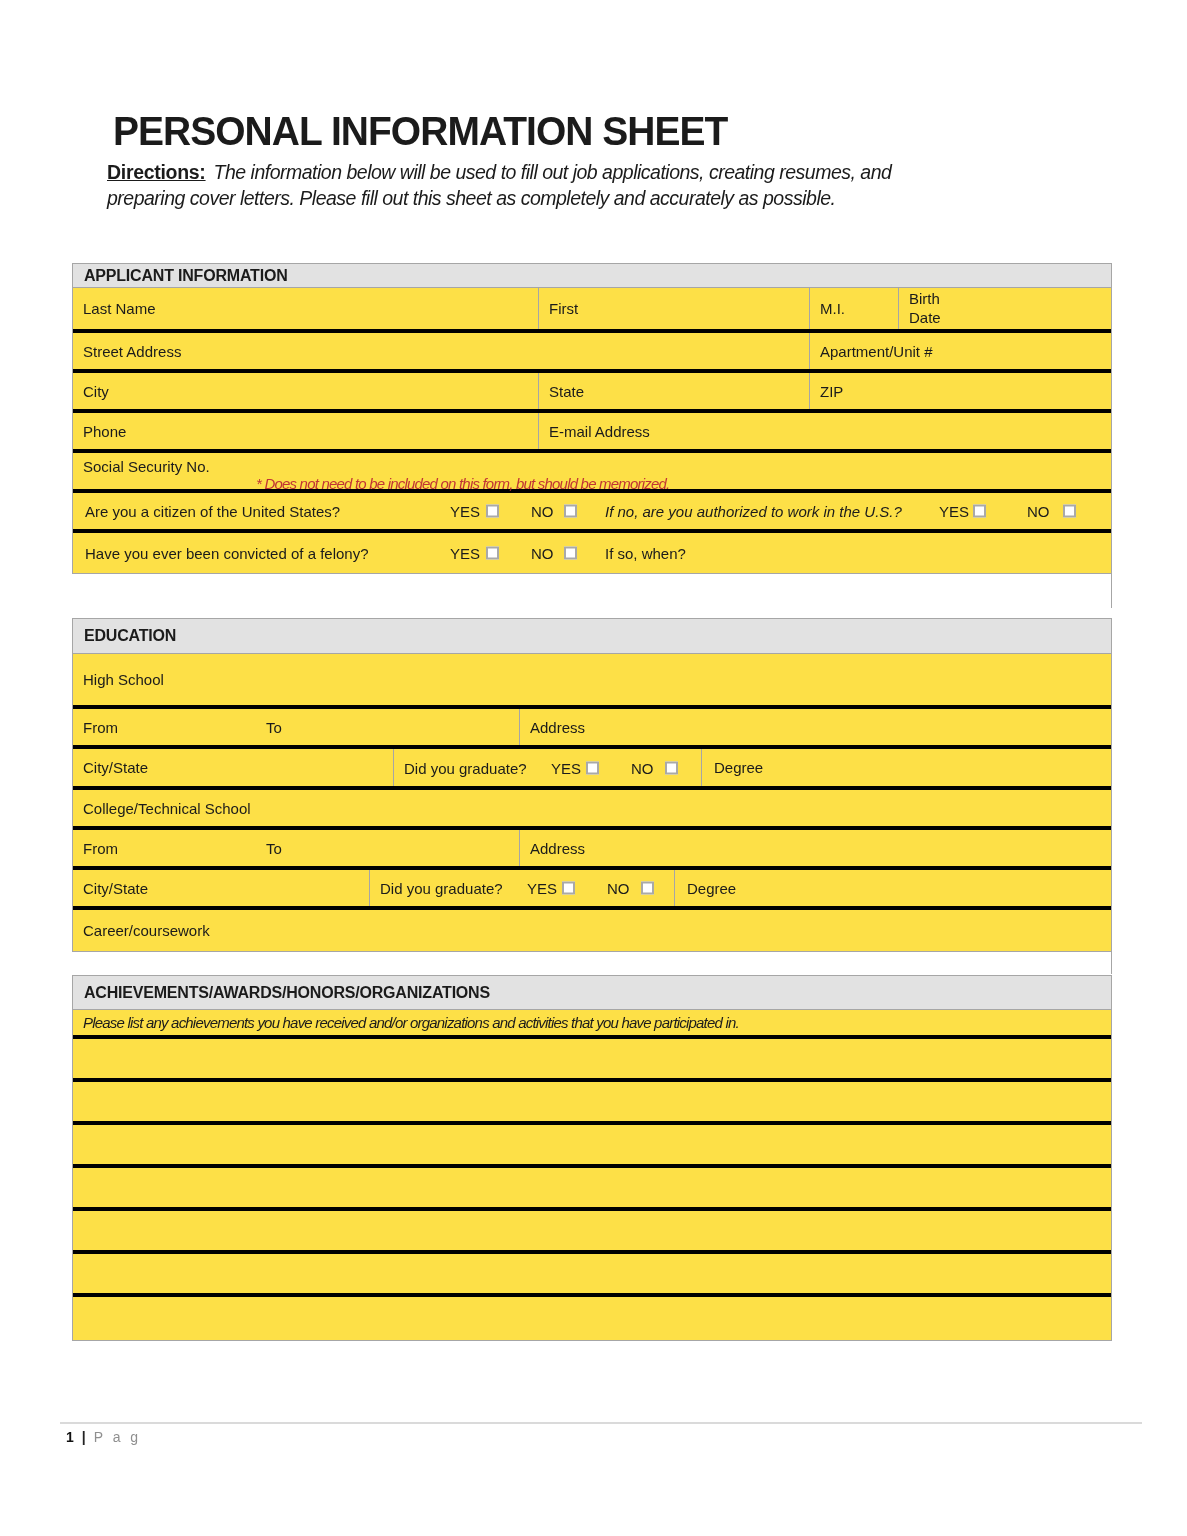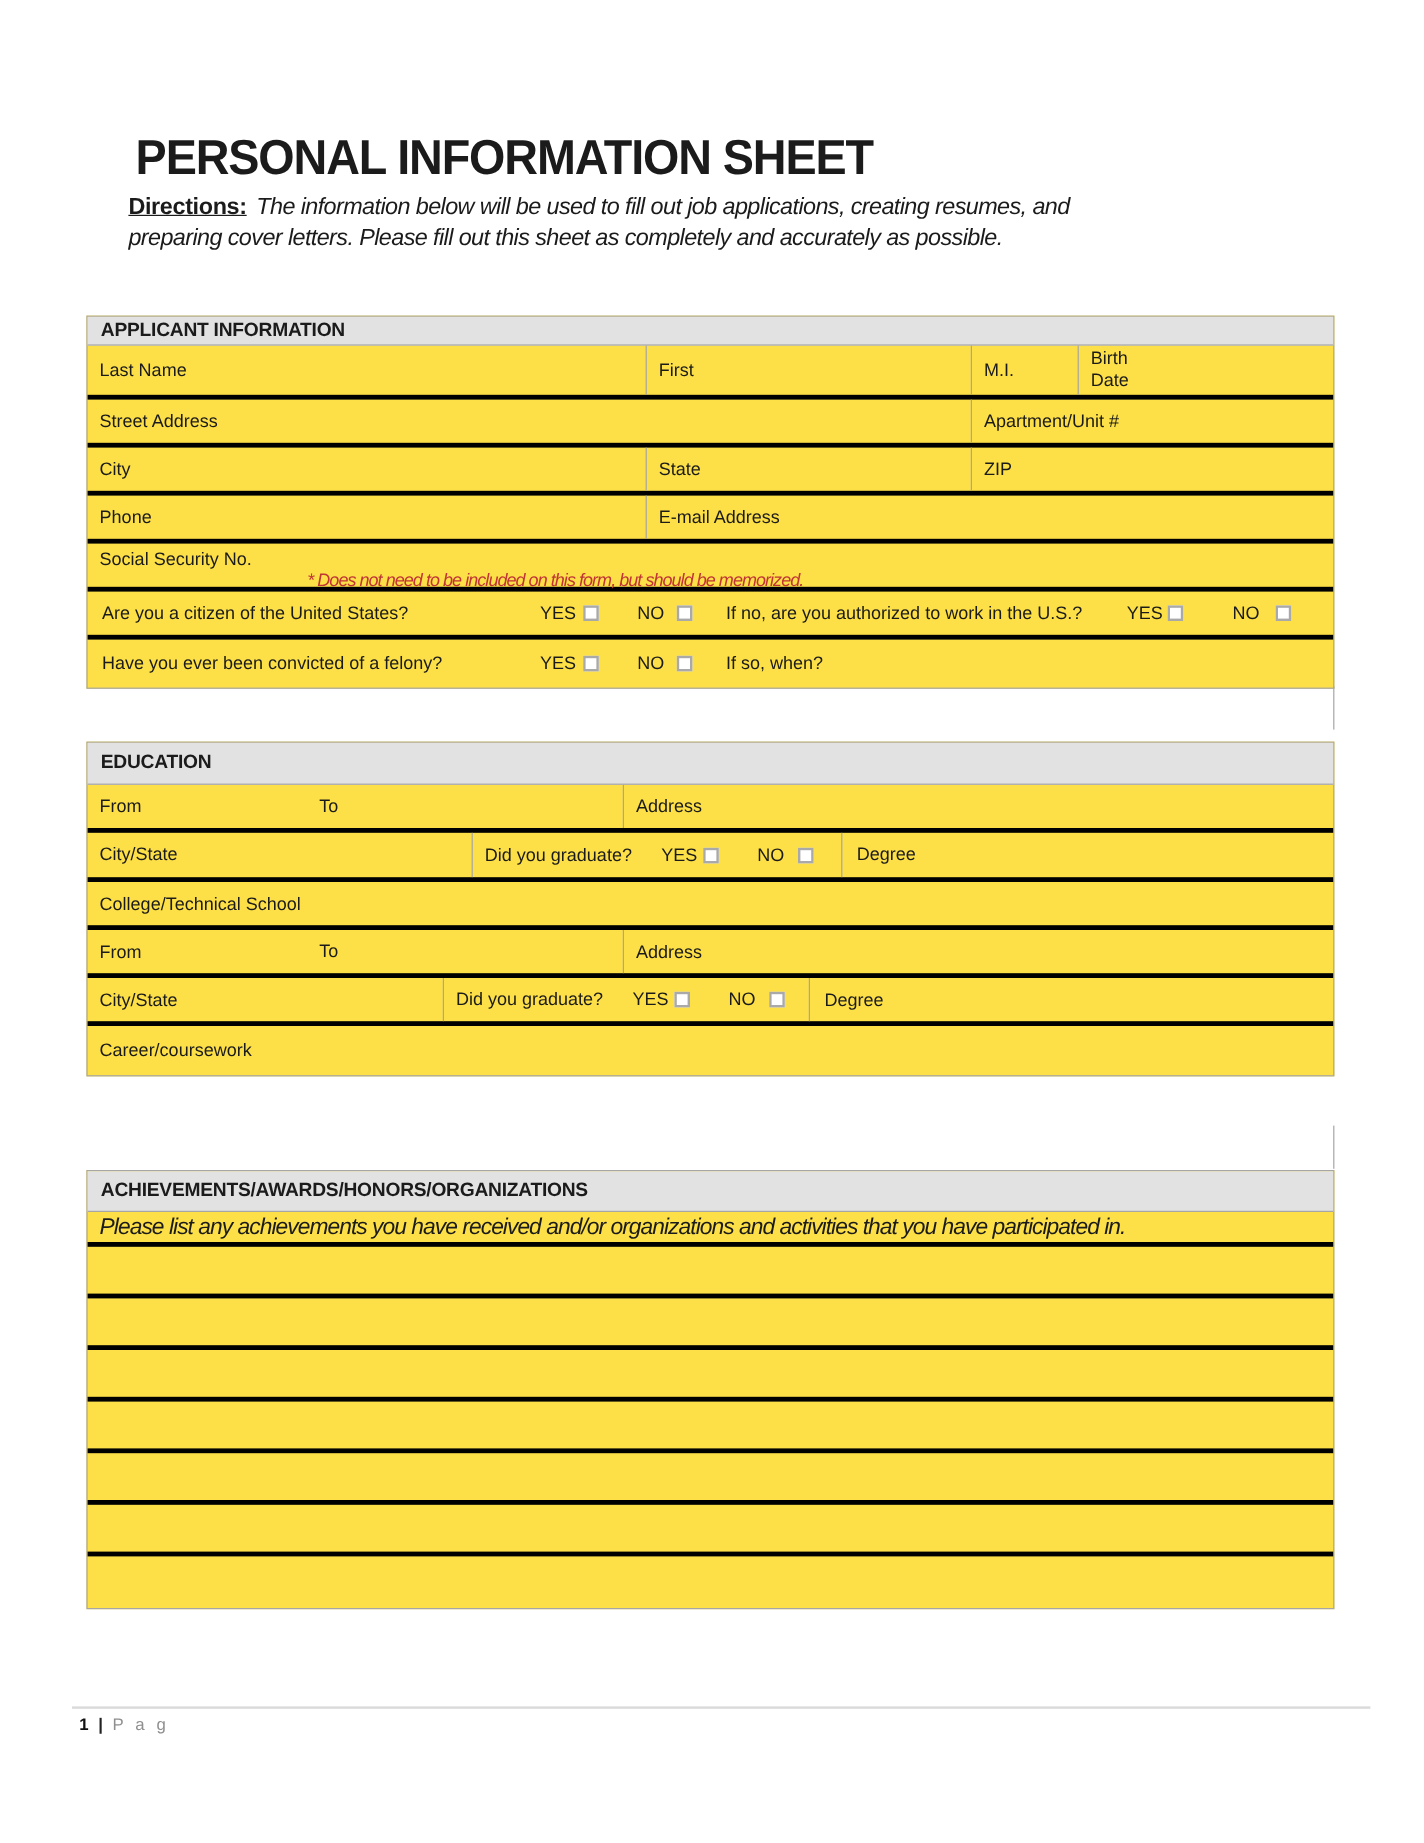--- a/index.html
+++ b/index.html
@@ -40,21 +40,21 @@
     display:inline-block; width:13px; height:13px;
     border:2px solid #a9a9a9; background:#fff; vertical-align:middle;
   }
   .abs { position:absolute; top:50%; transform:translateY(-50%); font-size:15px; white-space:nowrap; }
   .ssn-cell { display:block; padding:5px 10px 0 10px; font-size:15px; }
   .ssn-note {
     margin-left:173px; margin-top:0px;
     color:#c13535; font-style:italic; font-size:15px; letter-spacing:-0.8px;
   }
   .ach-note-row { display:flex; align-items:center; padding-left:10px;
-    font-size:19px; font-style:italic; letter-spacing:-0.8px; }
+    font-size:15px; font-style:italic; letter-spacing:-0.8px; }
   .edge-stub { position:absolute; width:1px; background:#a6a6a6; }
   .footer-line { position:absolute; left:60px; top:1422px; width:1082px; height:2px; background:#dadada; }
   .footer-text { position:absolute; left:66px; top:1429px; font-size:14px; white-space:nowrap;text-align:center; }
   .footer-text .pnum { font-weight:bold; color:#111; }
   .footer-text .psep { font-weight:bold; color:#222; margin:0 8px 0 8px; }
   .footer-text .plab { color:#8f8f8f; letter-spacing:3px; }
 </style>
 </head>
 <body>
 
@@ -117,21 +117,21 @@
         <div class="ssn-note">* Does not need to be included on this form, but should be memorized.</div>
       </div>
     </div>
     <div class="frow" style="grid-template-columns:auto; height:40px;">
       <div class="fcell">
         <span class="abs" style="left:12px;">Are you a citizen of the United States?</span>
         <span class="abs" style="left:377px;">YES</span>
         <span class="abs cb" style="left:413px;"></span>
         <span class="abs" style="left:458px;">NO</span>
         <span class="abs cb" style="left:491px;"></span>
-        <span class="abs" style="left:532px;">If no, are you authorized to work in the U.S.?</span>
+        <span class="abs" style="left:532px;font-style:italic;">If no, are you authorized to work in the U.S.?</span>
         <span class="abs" style="left:866px;">YES</span>
         <span class="abs cb" style="left:900px;"></span>
         <span class="abs" style="left:954px;">NO</span>
         <span class="abs cb" style="left:990px;"></span>
       </div>
     </div>
     <div class="frow" style="grid-template-columns:auto; height:40px;">
       <div class="fcell">
         <span class="abs" style="left:12px;">Have you ever been convicted of a felony?</span>
         <span class="abs" style="left:377px;">YES</span>
@@ -141,20 +141,25 @@
         <span class="abs" style="left:532px;">If so, when?</span>
       </div>
     </div>
   </div>
   <div class="edge-stub" style="left:1111px; top:572px; height:36px;"></div>
 
   <div class="ftable" style="top:618px;">
     <div class="fheader" style="height:35px;">
       <span>EDUCATION</span>
     </div>
+    <div class="frow" style="grid-template-columns:auto; height:55px;">
+      <div class="fcell">
+        <span>High School</span>
+      </div>
+    </div>
     <div class="frow" style="grid-template-columns:446px auto; height:40px;">
       <div class="fcell">
         <span>From</span>
         <span class="abs" style="left:193px;">To</span>
       </div>
       <div class="fcell">
         <span>Address</span>
       </div>
     </div>
     <div class="frow" style="grid-template-columns:320px 308px auto; height:41px;">

